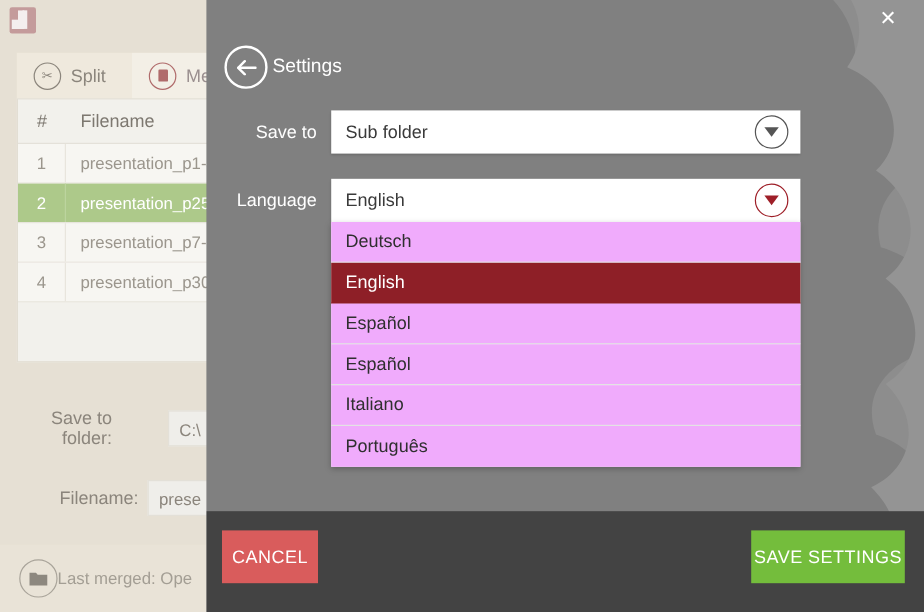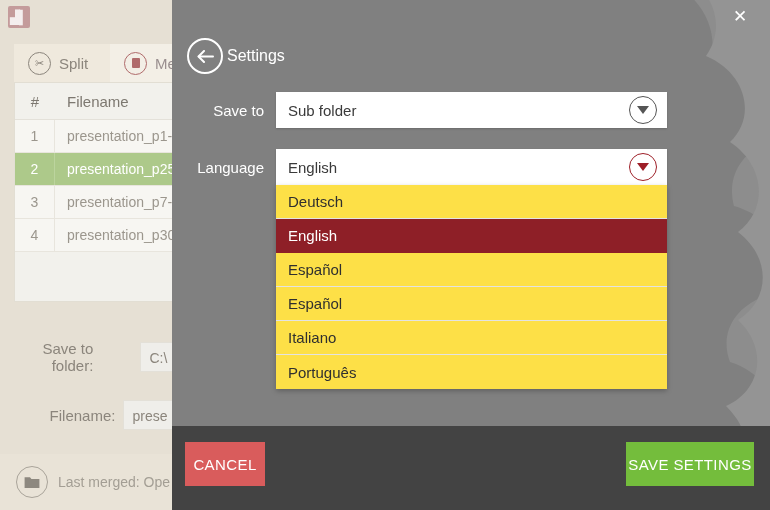--- a/index.html
+++ b/index.html
@@ -150,21 +150,20 @@
     white-space: nowrap;
     overflow: hidden;
   }
   #status-bar {
     position: absolute;
     left: 0; bottom: 0;
     width: 230px; height: 56px;
     background: #e9e3d7;
     display: flex;
     align-items: center;
-    gap: 10px;
     padding-left: 16px;
     box-sizing: border-box;
   }
   #folder-icon {
     width: 30px; height: 30px;
     border-radius: 50%;
     border: 1.6px solid #a9a49a;
     display: flex; align-items: center; justify-content: center;
     flex: none;
   }
@@ -279,21 +278,21 @@
   .dd-option {
     height: 34px;
     display: flex;
     align-items: center;
     padding-left: 12px;
     box-sizing: border-box;
     font-size: 15px;
     color: #2f2f2f;
     border-bottom: 1px solid #e3e3e3;
     cursor: pointer;
-    background: #fde047;
+    background: #f0abfc;
   }
   .dd-option:last-child { border-bottom: none; }
   .dd-option.selected {
     background: #8e1f27;
     color: #ffffff;
     border-bottom-color: #8e1f27;
   }
 
   #modal-footer {
     position: absolute;

